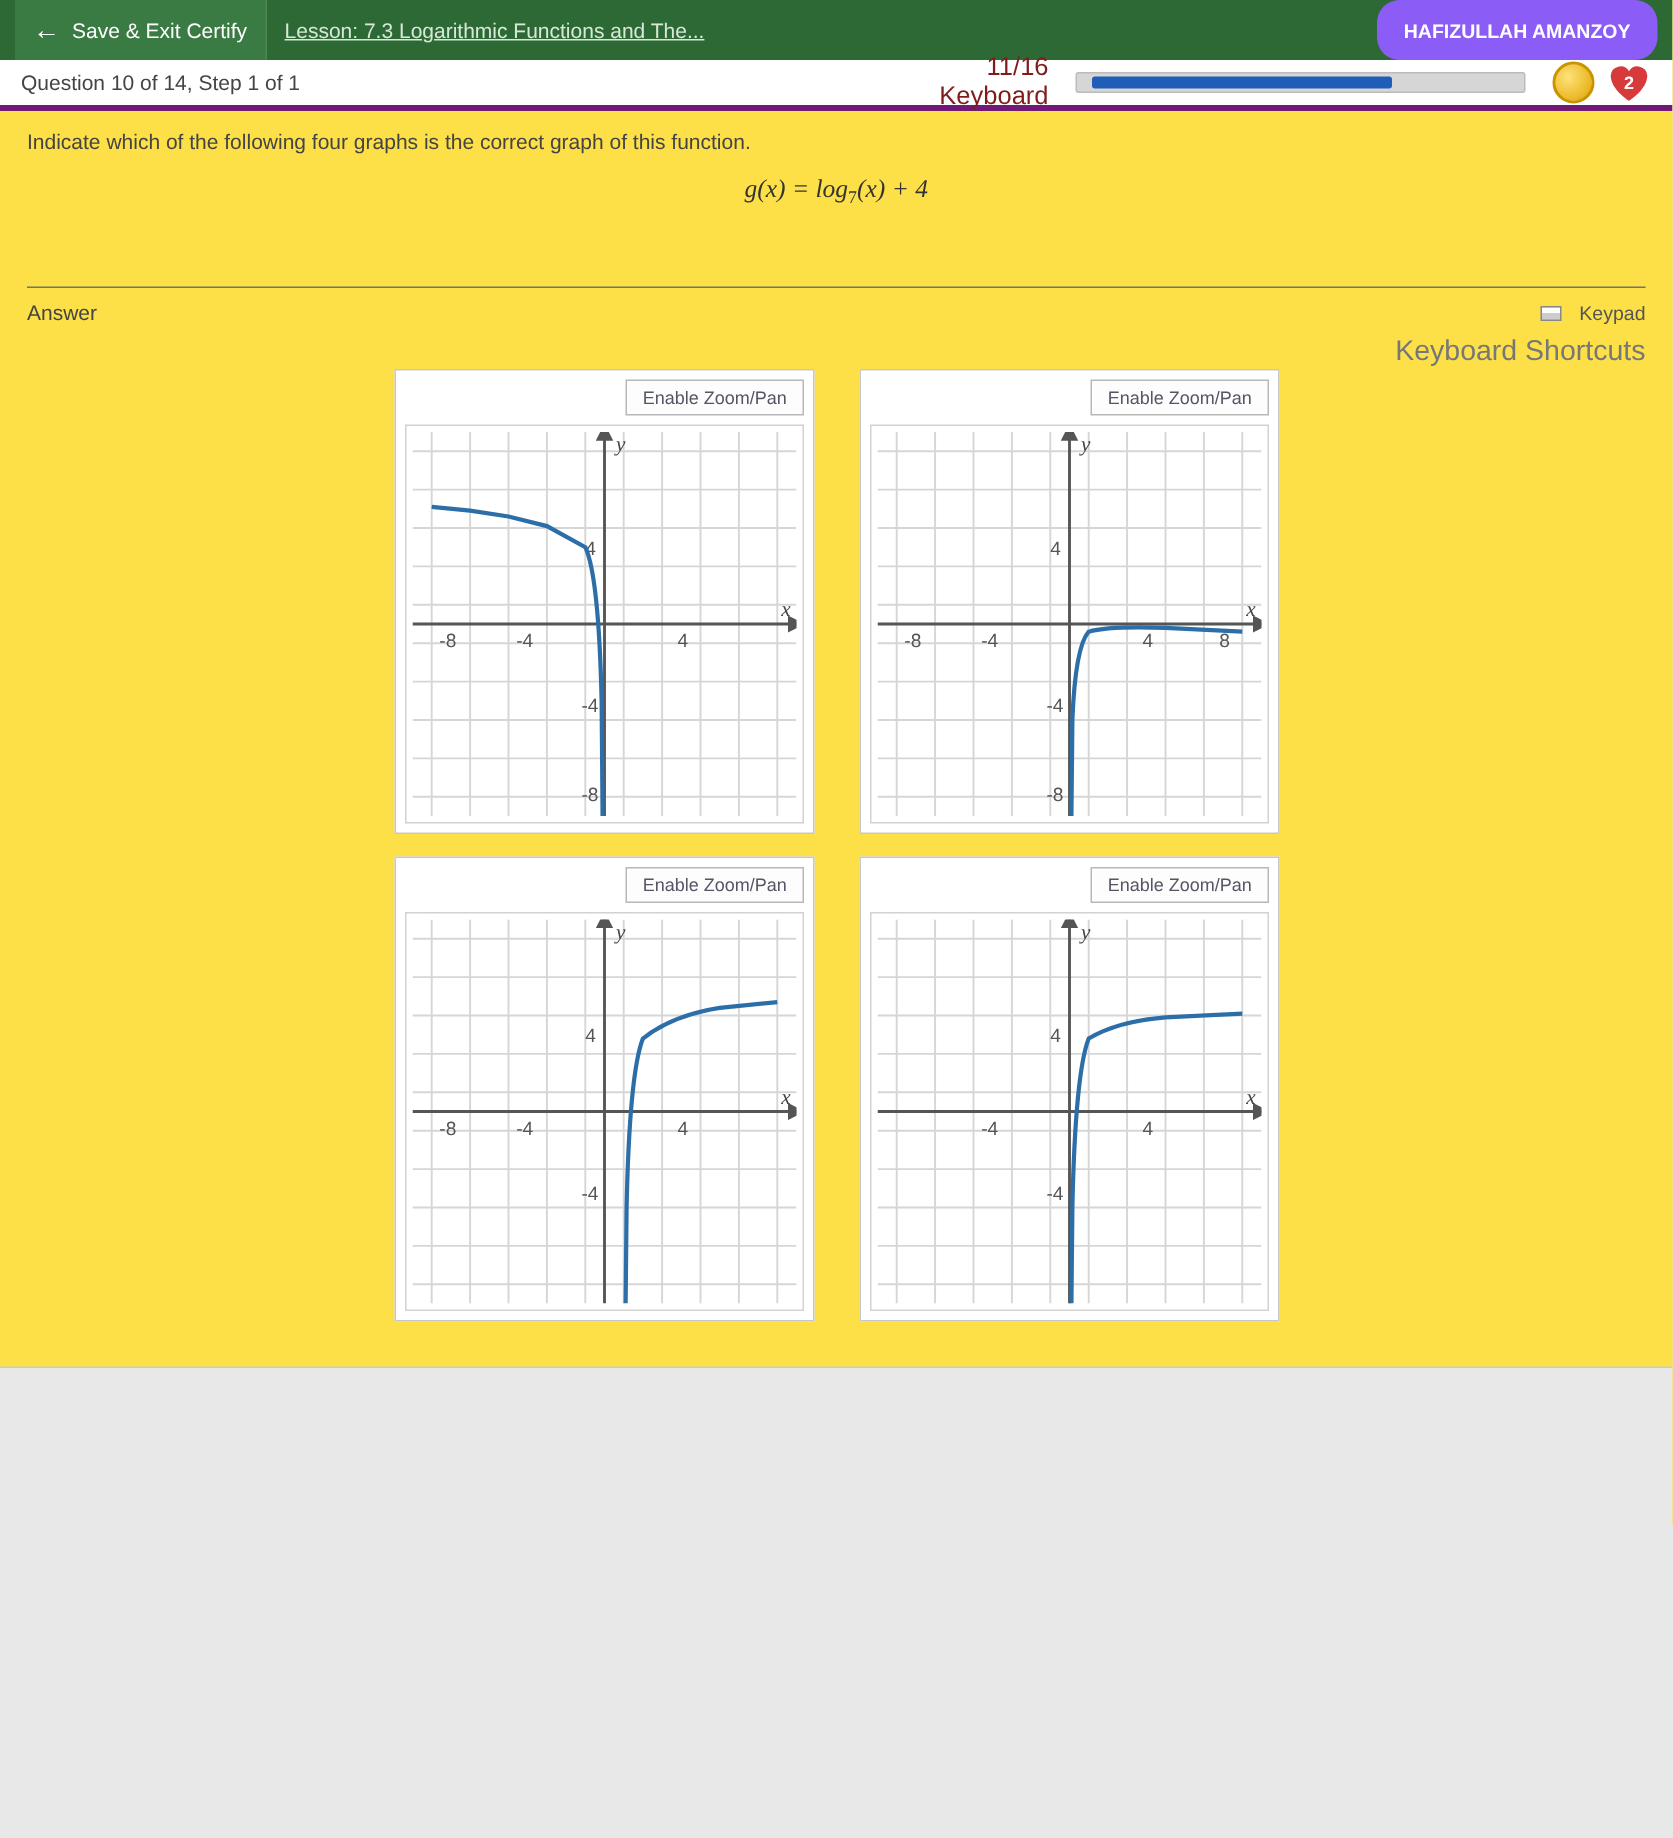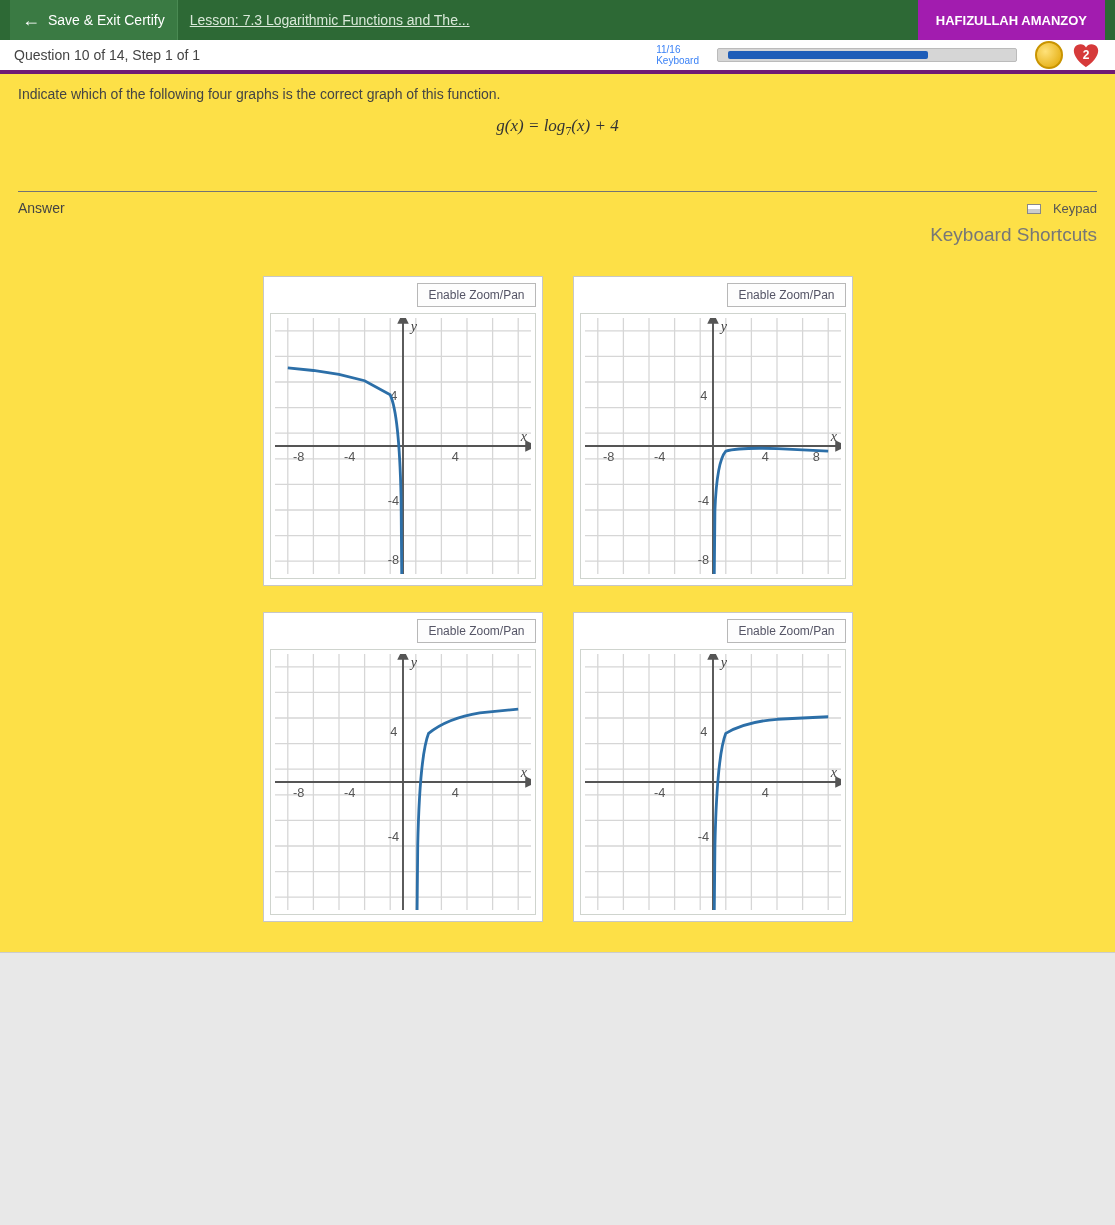--- a/index.html
+++ b/index.html
@@ -31,46 +31,47 @@
     .arrow-left {
       font-size: 18px;
     }
     .lesson {
       padding: 0 12px;
       color: #d8e8d8;
       text-decoration: underline;
     }
     .spacer { flex: 1; }
     .user-name {
-      background: #a21caf;
+      background: #8b5cf6;
       padding: 0 18px;
       height: 100%;
       display: flex;
       align-items: center;
       font-weight: bold;
       font-size: 13px;
+      border-radius: 15px;
     }
     .sub-bar {
       background: #fff;
       border-bottom: 4px solid #701a75;
       display: flex;
       align-items: center;
       height: 34px;
       padding: 0 14px;
       font-size: 14px;
       color: #444;
     }
     .question-label { font-weight: normal; }
     .score-box {
       margin-left: auto;
-      text-align: left;
-      font-size: 10px;
+      text-align: right;
+      font-size: 17px;
       line-height: 1.1;
       padding: 0 8px;
-      color: #3b82f6;
+      color: #7f1d1d;
     }
     .progress-track {
       width: 300px;
       height: 14px;
       background: #d6d6d6;
       border: 1px solid #bbb;
       border-radius: 2px;
       margin: 0 10px;
       position: relative;
       overflow: hidden;
@@ -141,23 +142,22 @@
     .shortcuts {
       text-align: right;
       font-size: 19px;
       color: #777;
       margin-top: 2px;
     }
     .graph-grid {
       display: grid;
       grid-template-columns: 280px 280px;
       grid-template-rows: auto auto;
-      gap: 26px 30px;
+      gap: 15px 30px;
       justify-content: center;
-      margin-top: 30px;
     }
     .graph-card {
       background: #fff;
       border: 1px solid #c7c7c7;
       padding: 6px;
       cursor: pointer;
     }
     .zoom-bar {
       text-align: right;
       padding-bottom: 6px;

